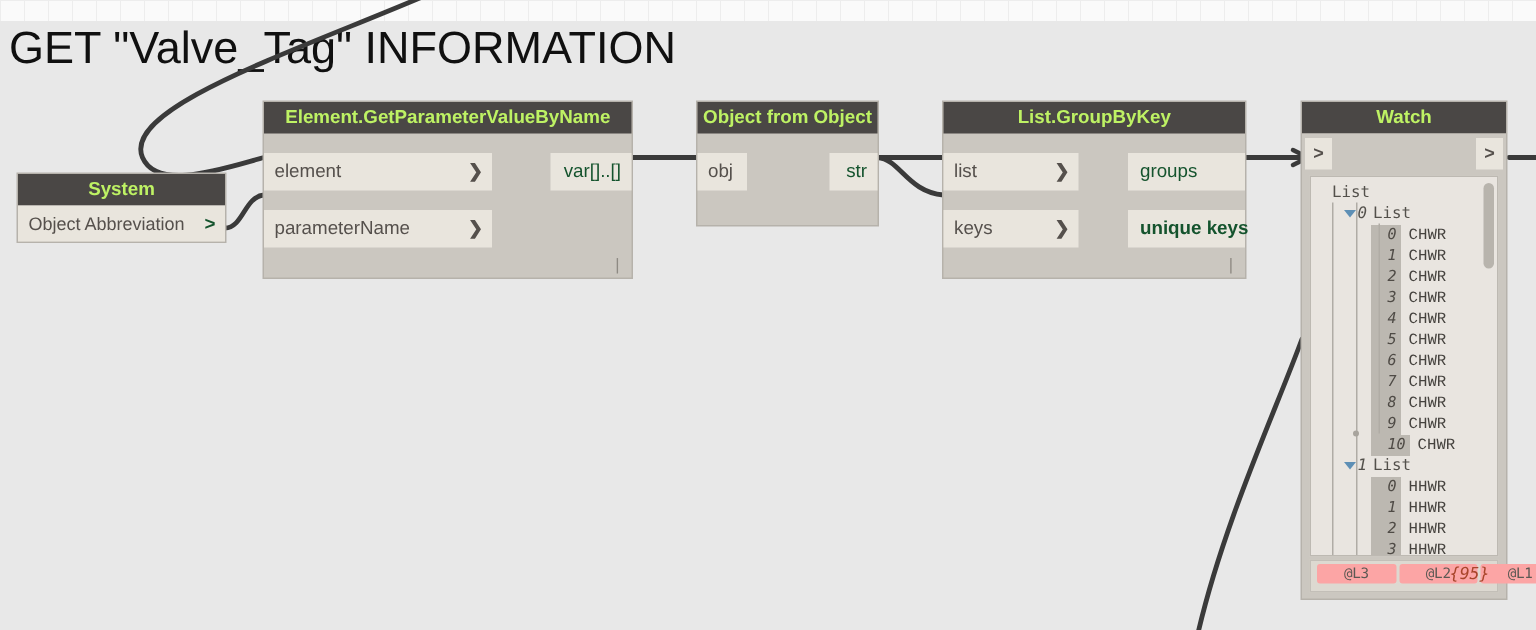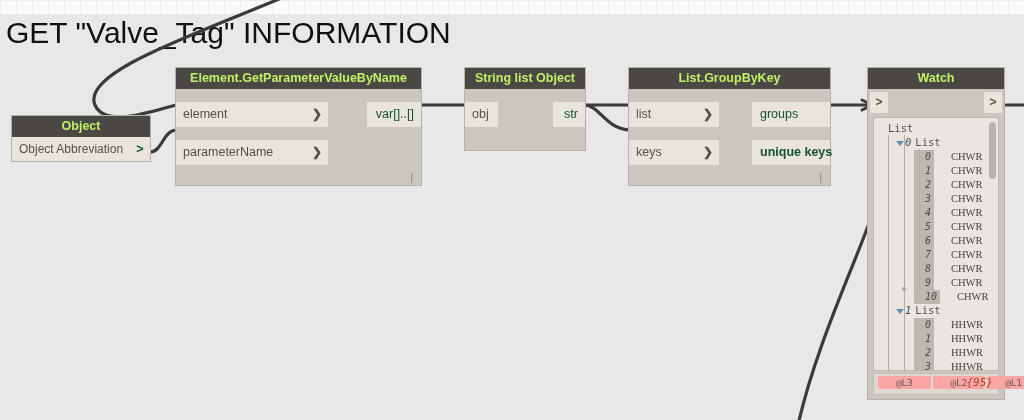--- a/index.html
+++ b/index.html
@@ -186,23 +186,23 @@
     background: #bcb8b1;
     color: #4f4b46;
     font-style: italic;
     text-align: right;
     padding: 0 3px;
     font-family: "DejaVu Sans Mono", monospace;
     font-size: 10px;
   }
   .tval {
     color: #46433f;
-    font-family: Liberation Serif, serif;
+    font-family: Liberation Mono, monospace;
     font-size: 10.5px;
-    padding-left: 17px;
+    padding-left: 5px;
   }
   .tri {
     display: inline-block;
     width: 0; height: 0;
     border-left: 4px solid transparent;
     border-right: 4px solid transparent;
     border-top: 5px solid #5e8fb5;
     vertical-align: middle;
     margin-right: 1px;
   }
@@ -273,21 +273,21 @@
     <path d="M 830,105 C 845,105 855,105 870,105" fill="none" stroke="#3a3a3a" stroke-width="3.2" stroke-linecap="round"></path>
 
     <path d="M 1006,105 C 1014,105 1018,105 1024,105" fill="none" stroke="#3a3a3a" stroke-width="3.2" stroke-linecap="round"></path>
 
     <path d="M 868,226 C 850,275 815,350 798,425" fill="none" stroke="#3a3a3a" stroke-width="3.2" stroke-linecap="round"></path>
 
     <path d="M 862,100 L 872,105 L 862,110" fill="none" stroke="#3a3a3a" stroke-width="3" stroke-linecap="round"></path>
   </svg>
 
   <div class="node" id="node-string" style="left:12px; top:116px; width:138px;">
-    <div class="node-header">Object</div>
+    <div class="node-header">System</div>
     <div class="ports" style="height:24px;">
       <div class="port-in" style="width:118px; height:24px; line-height:24px; font-size:12px;">Object Abbreviation</div>
       <div class="port-out" style="right:0; width:20px; height:24px; line-height:24px; text-align:center; padding-right:0; font-weight:bold;">&gt;</div>
     </div>
   </div>
 
   <div class="node" id="node-element" style="left:176px; top:68px; width:245px;">
     <div class="node-header">Element.GetParameterValueByName</div>
     <div class="ports">
       <div class="port-row">
@@ -303,21 +303,21 @@
           <span class="chev">❯</span>
         </div>
       </div>
     </div>
     <div class="node-footer" style="height:20px;">
       <span class="footer-tick">|</span>
     </div>
   </div>
 
   <div class="node" id="node-sfo" style="left:465px; top:68px; width:120px;">
-    <div class="node-header">String list Object</div>
+    <div class="node-header">Object from Object</div>
     <div class="ports">
       <div class="port-row">
         <div class="port-in" style="width:33px;">obj</div>
         <div class="port-out" style="right:0; width:32px;">str</div>
       </div>
     </div>
     <div class="node-footer" style="height:23px;"></div>
   </div>
 
   <div class="node" id="node-gbk" style="left:629px; top:68px; width:201px;">

